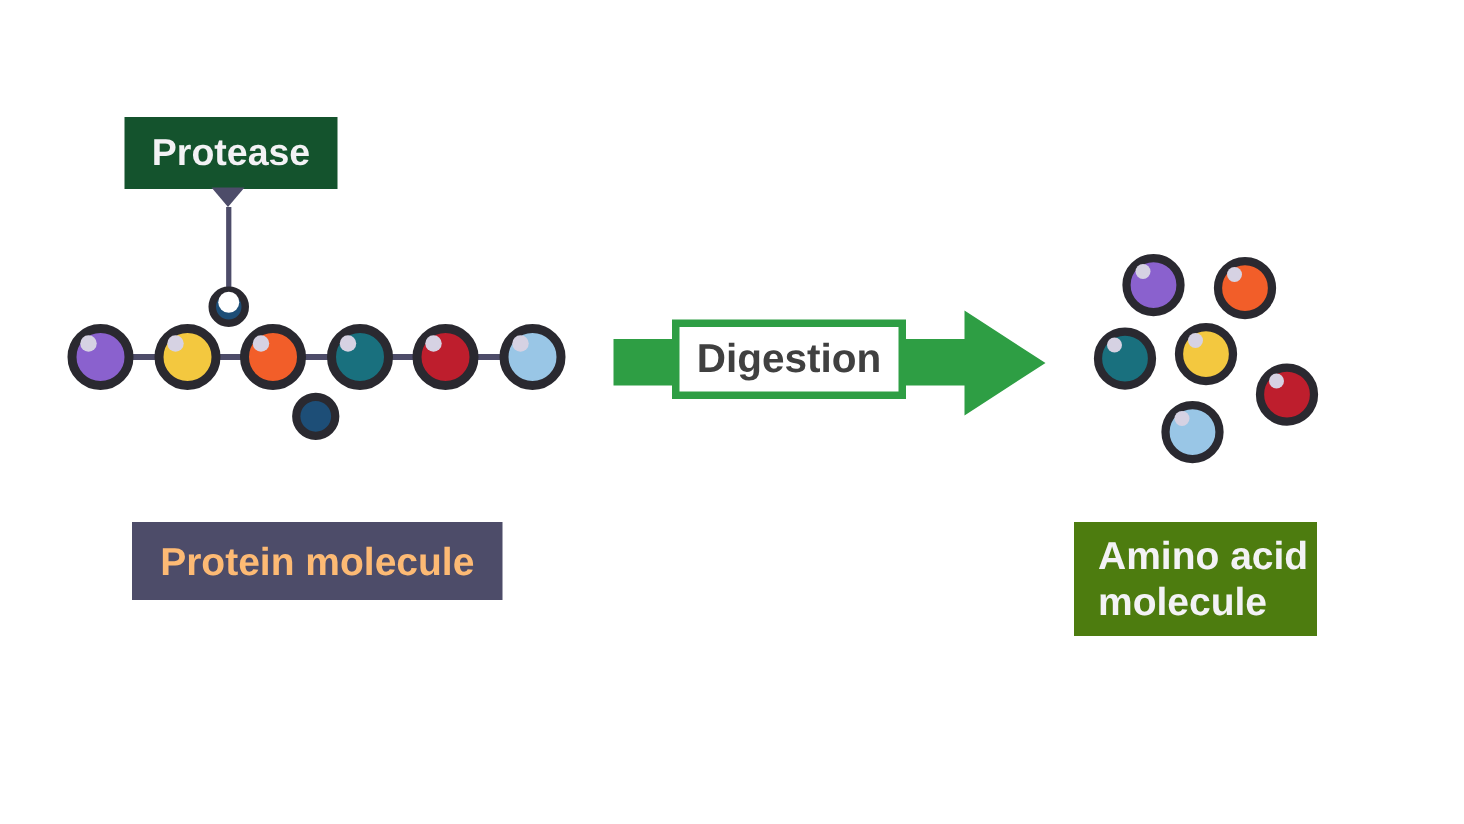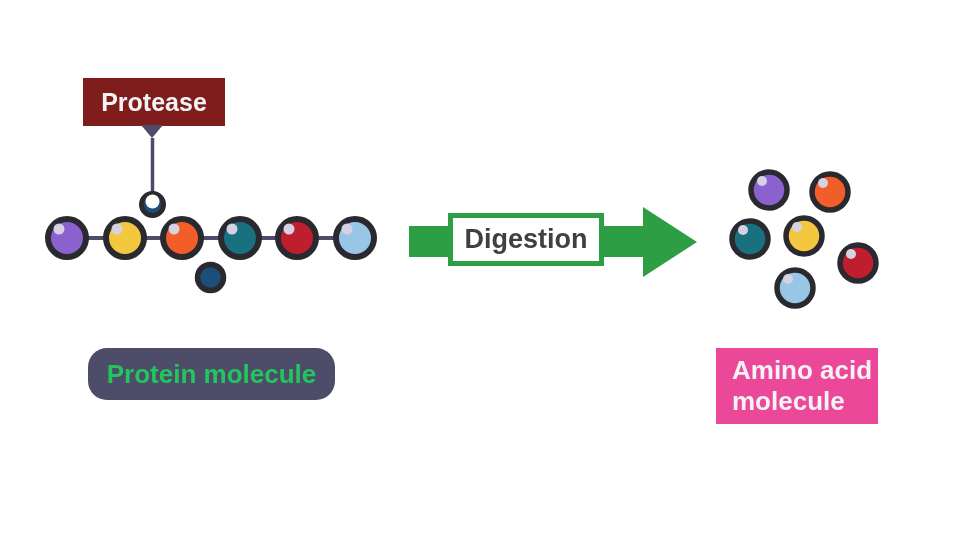--- a/index.html
+++ b/index.html
@@ -115,31 +115,31 @@
       <circle cx="750" cy="239" r="18" fill="#19707e" stroke="#2a2930" stroke-width="5.5"></circle>
       <circle cx="743" cy="230" r="5" fill="#d6d2e3"></circle>
       <circle cx="804" cy="236" r="18" fill="#f3c83f" stroke="#2a2930" stroke-width="5.5"></circle>
       <circle cx="797" cy="227" r="5" fill="#d6d2e3"></circle>
       <circle cx="858" cy="263" r="18" fill="#be1e2d" stroke="#2a2930" stroke-width="5.5"></circle>
       <circle cx="851" cy="254" r="5" fill="#d6d2e3"></circle>
       <circle cx="795" cy="288" r="18" fill="#99c6e6" stroke="#2a2930" stroke-width="5.5"></circle>
       <circle cx="788" cy="279" r="5" fill="#d6d2e3"></circle>
     </svg>
 
-  <div class="label protease-label" style="background: #7f1d1d; color: rgb(243, 242, 245);">
+  <div class="label protease-label" style="background: #14532d; color: rgb(243, 242, 245);">
     <span>Protease</span>
     <div class="pointer" style="border-top-color: rgb(77, 76, 105);"></div>
   </div>
 
   <div class="digestion-box" style="border-color: rgb(46, 158, 68); color: #404040;">
     <span>Digestion</span>
   </div>
 
-  <div class="label protein-label" style="background: rgb(77, 76, 105); color: #22c55e; border-radius: 19px;">
+  <div class="label protein-label" style="background: rgb(77, 76, 105); color: #fdba74;">
     <span>Protein molecule</span>
   </div>
 
-  <div class="label amino-label" style="background: #ec4899; color: rgb(243, 242, 245);">
+  <div class="label amino-label" style="background: #4d7c0f; color: rgb(243, 242, 245);">
     <span>Amino acid</span>
     <span>molecule</span>
   </div>
 
 </div>
 
 </body></html>

